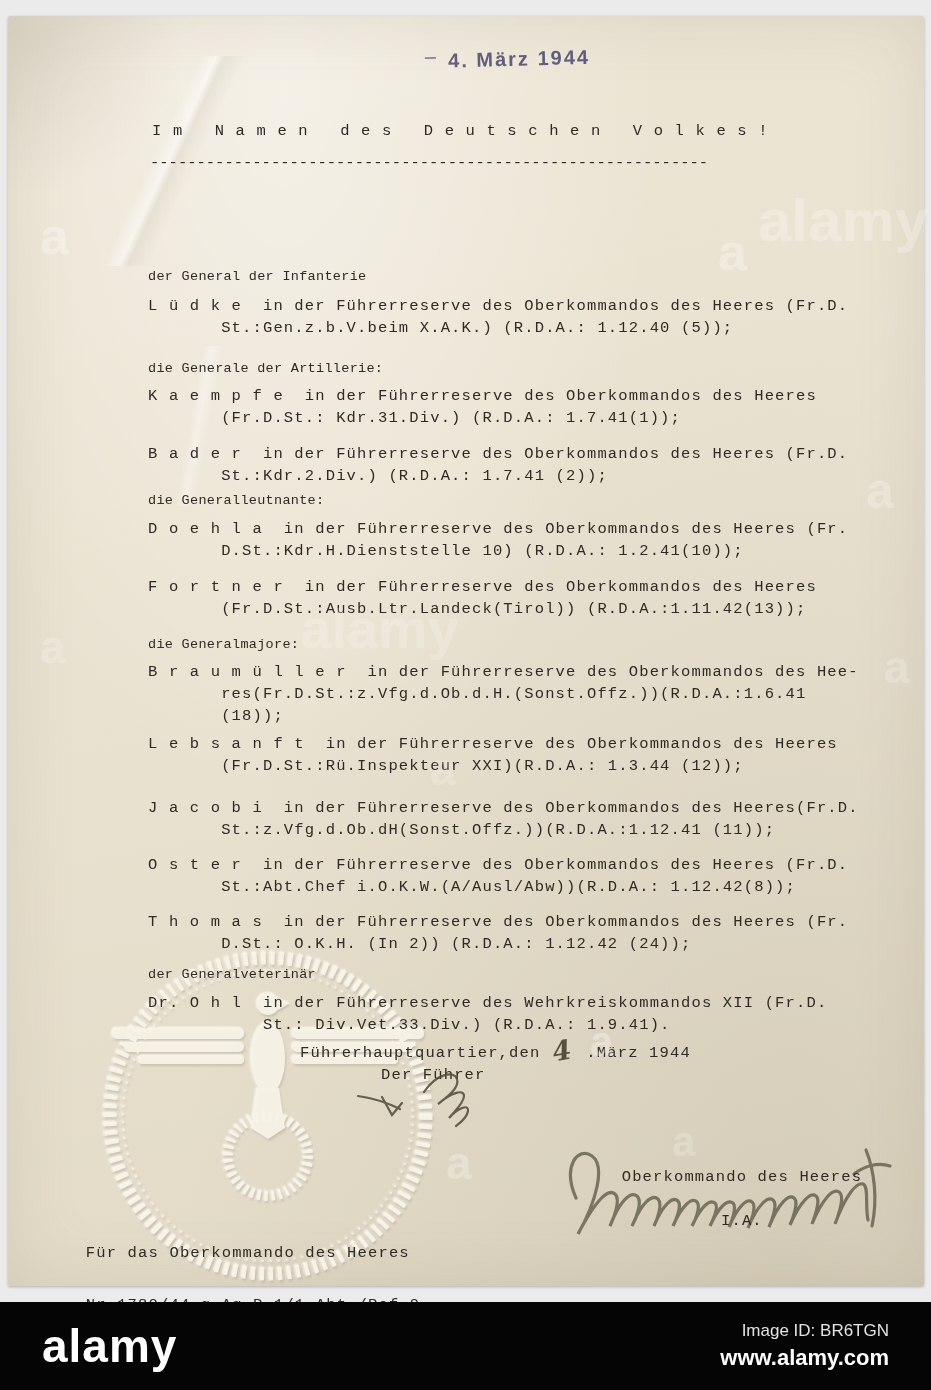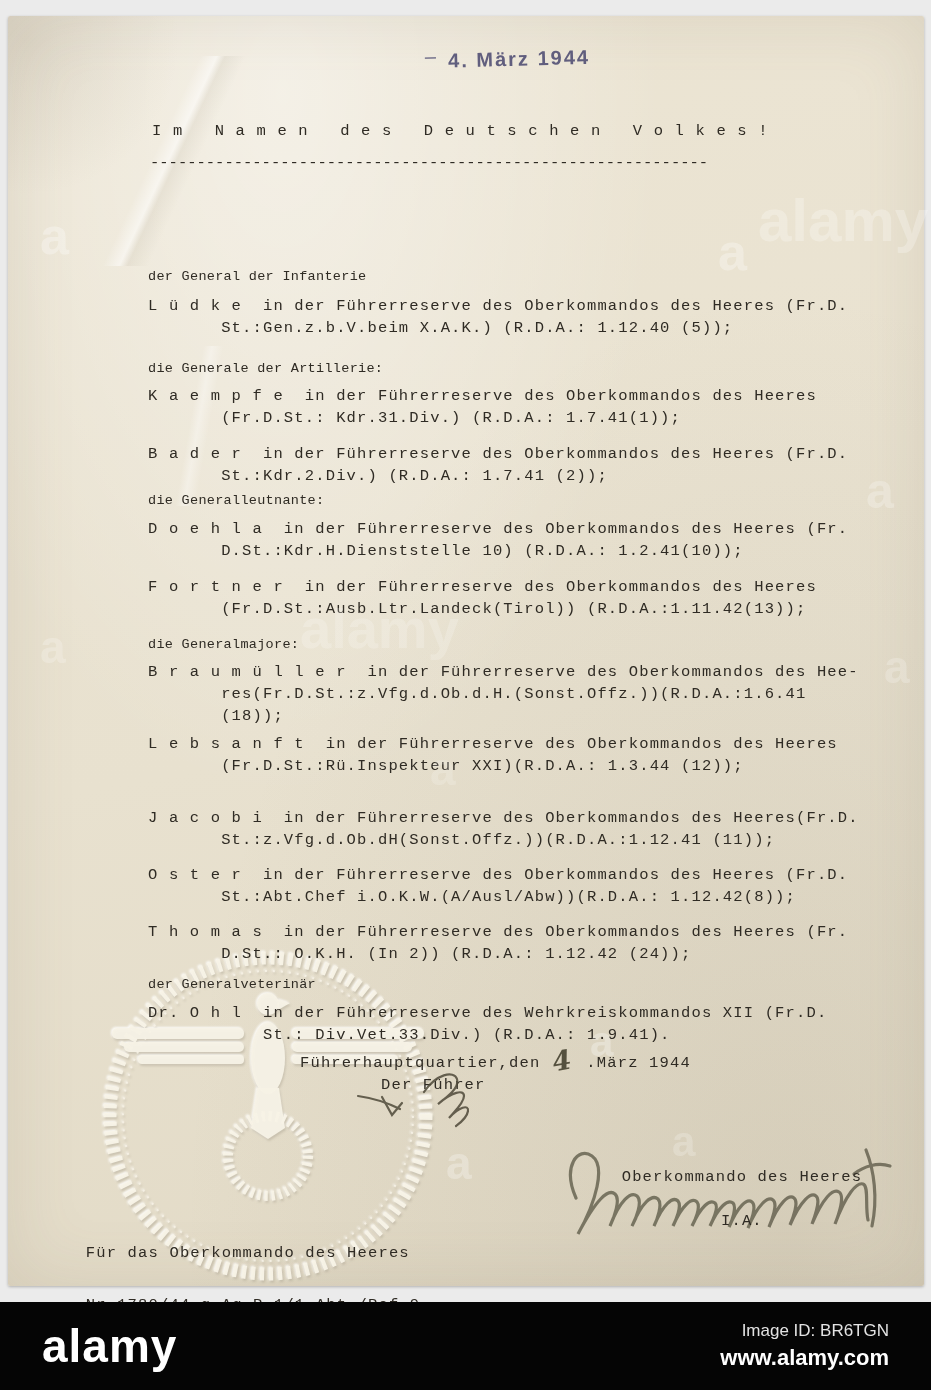--- a/index.html
+++ b/index.html
@@ -108,21 +108,21 @@
       <div class="blk entry" style="margin-top: 8px;">D o e h l a  in der Führerreserve des Oberkommandos des Heeres (Fr.
        D.St.:Kdr.H.Dienststelle 10) (R.D.A.: 1.2.41(10));</div>
       <div class="blk entry" style="margin-top: 14px;">F o r t n e r  in der Führerreserve des Oberkommandos des Heeres
        (Fr.D.St.:Ausb.Ltr.Landeck(Tirol)) (R.D.A.:1.11.42(13));</div>
       <div class="blk header" style="margin-top: 16px;">die Generalmajore:</div>
       <div class="blk entry" style="margin-top: 7px;">B r a u m ü l l e r  in der Führerreserve des Oberkommandos des Hee-
        res(Fr.D.St.:z.Vfg.d.Ob.d.H.(Sonst.Offz.))(R.D.A.:1.6.41
        (18));</div>
       <div class="blk entry" style="margin-top: 6px;">L e b s a n f t  in der Führerreserve des Oberkommandos des Heeres
        (Fr.D.St.:Rü.Inspekteur XXI)(R.D.A.: 1.3.44 (12));</div>
-      <div class="blk entry" style="margin-top: 30px;">J a c o b i  in der Führerreserve des Oberkommandos des Heeres(Fr.D.
+      <div class="blk entry" style="margin-top: 20px;">J a c o b i  in der Führerreserve des Oberkommandos des Heeres(Fr.D.
        St.:z.Vfg.d.Ob.dH(Sonst.Offz.))(R.D.A.:1.12.41 (11));</div>
       <div class="blk entry" style="margin-top: 13px;">O s t e r  in der Führerreserve des Oberkommandos des Heeres (Fr.D.
        St.:Abt.Chef i.O.K.W.(A/Ausl/Abw))(R.D.A.: 1.12.42(8));</div>
       <div class="blk entry" style="margin-top: 13px;">T h o m a s  in der Führerreserve des Oberkommandos des Heeres (Fr.
        D.St.: O.K.H. (In 2)) (R.D.A.: 1.12.42 (24));</div>
       <div class="blk header" style="margin-top: 11px;">der Generalveterinär</div>
       <div class="blk entry" style="margin-top: 8px;">Dr. O h l  in der Führerreserve des Wehrkreiskommandos XII (Fr.D.
            St.: Div.Vet.33.Div.) (R.D.A.: 1.9.41).</div>
       <div id="dateline">
       <span class="l1"><span>Führerhauptquartier,den</span><span id="hand-day">4</span><span>.März 1944</span></span>

